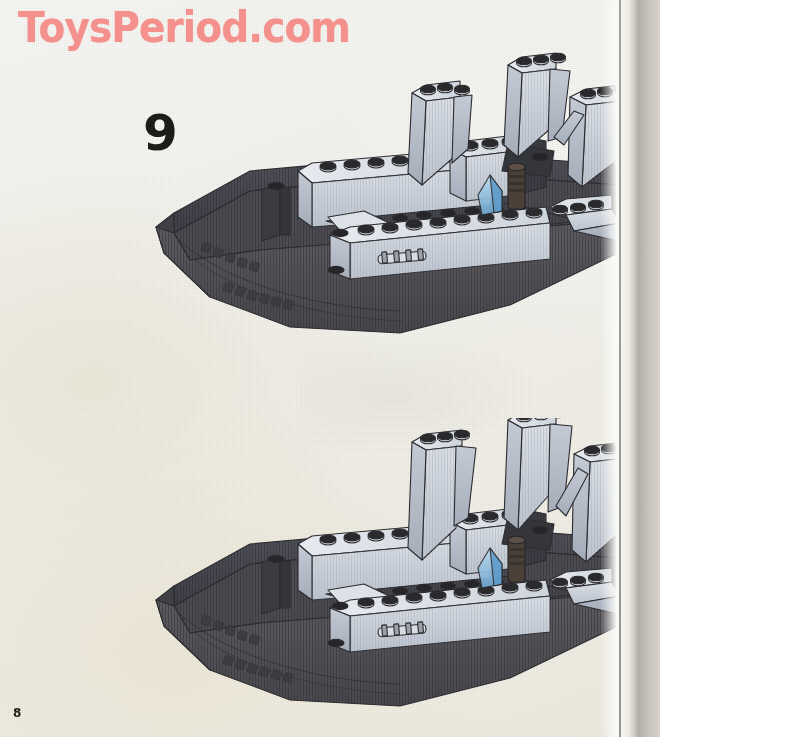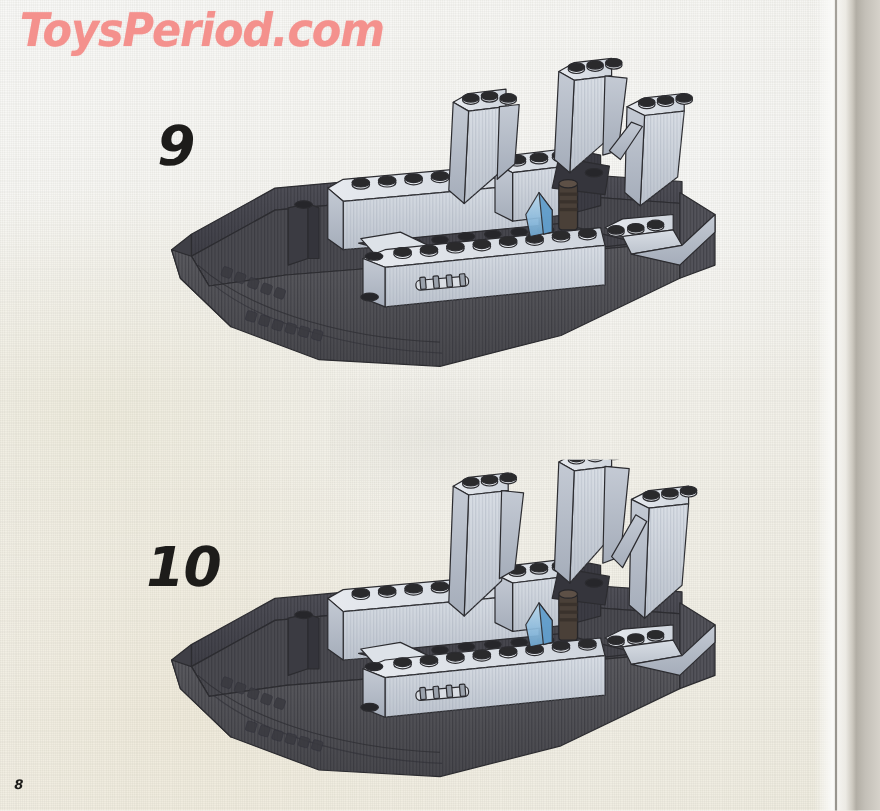--- a/index.html
+++ b/index.html
@@ -6,23 +6,22 @@
   html,body{margin:0;padding:0;}
   body{
     width:800px;height:737px;
     font-family:"Liberation Sans", sans-serif;
     background:#ffffff;
     overflow:hidden;
     position:relative;
   }
   #page{
     position:absolute;inset:0;
-    width:800px;height:737px;
+    width:660px;height:737px;
     overflow:hidden;
-    font-style:italic;
   }
   
   .paper-base{
     position:absolute;left:0;top:0;width:780px;height:737px;
     background:
       radial-gradient(ellipse 70% 55% at 22% 88%, #efeadb 0%, rgba(239,234,219,0) 62%),
       radial-gradient(ellipse 60% 45% at 12% 52%, #eeebdd 0%, rgba(238,235,221,0) 65%),
       radial-gradient(ellipse 55% 40% at 80% 20%, #f7f7f5 0%, rgba(247,247,245,0) 70%),
       linear-gradient(160deg,#f8f8f6 0%,#f4f3ee 42%,#efece0 100%);
   }
@@ -346,21 +345,20 @@
           <rect x="358" y="130" width="17" height="3" fill="#3a322c" stroke="none"></rect>
           <rect x="358" y="137" width="17" height="3" fill="#3a322c" stroke="none"></rect>
           <rect x="358" y="144" width="17" height="3" fill="#3a322c" stroke="none"></rect>
         </g>
         <ellipse cx="390" cy="112" rx="8" ry="3.8" fill="#26262a"></ellipse>
 
       </g>
     </svg>
   </div>
 
-  <div class="step-num s10">10</div>
 
   <div class="stage" style="left:150px;top:418px;">
     <svg width="520" height="290" viewBox="0 0 520 290" xmlns="http://www.w3.org/2000/svg">
       <g stroke="#2c2c30" stroke-width="1.1" stroke-linejoin="round">
 
         <path d="M 24 168 L 100 126 L 300 108 L 470 120 L 470 140 L 300 128 L 100 146 L 24 188 Z" fill="url(#hullB)"></path>
         <path d="M 24 168 L 100 126 L 300 108 L 470 120 L 470 140 L 300 128 L 100 146 L 24 188 Z" fill="url(#stripeD)" stroke="none"></path>
         <path d="M 24 188 L 100 146 L 300 128 L 470 140 L 470 175 L 300 190 L 110 205 L 40 215 Z" fill="#4a4a50"></path>
         <path d="M 24 188 L 100 146 L 300 128 L 470 140 L 470 175 L 300 190 L 110 205 L 40 215 Z" fill="url(#stripeD)" stroke="none"></path>
         <path d="M 6 182 L 24 168 L 24 188 L 40 215 L 80 248 L 60 252 L 14 208 Z" fill="#3f3f46"></path>

